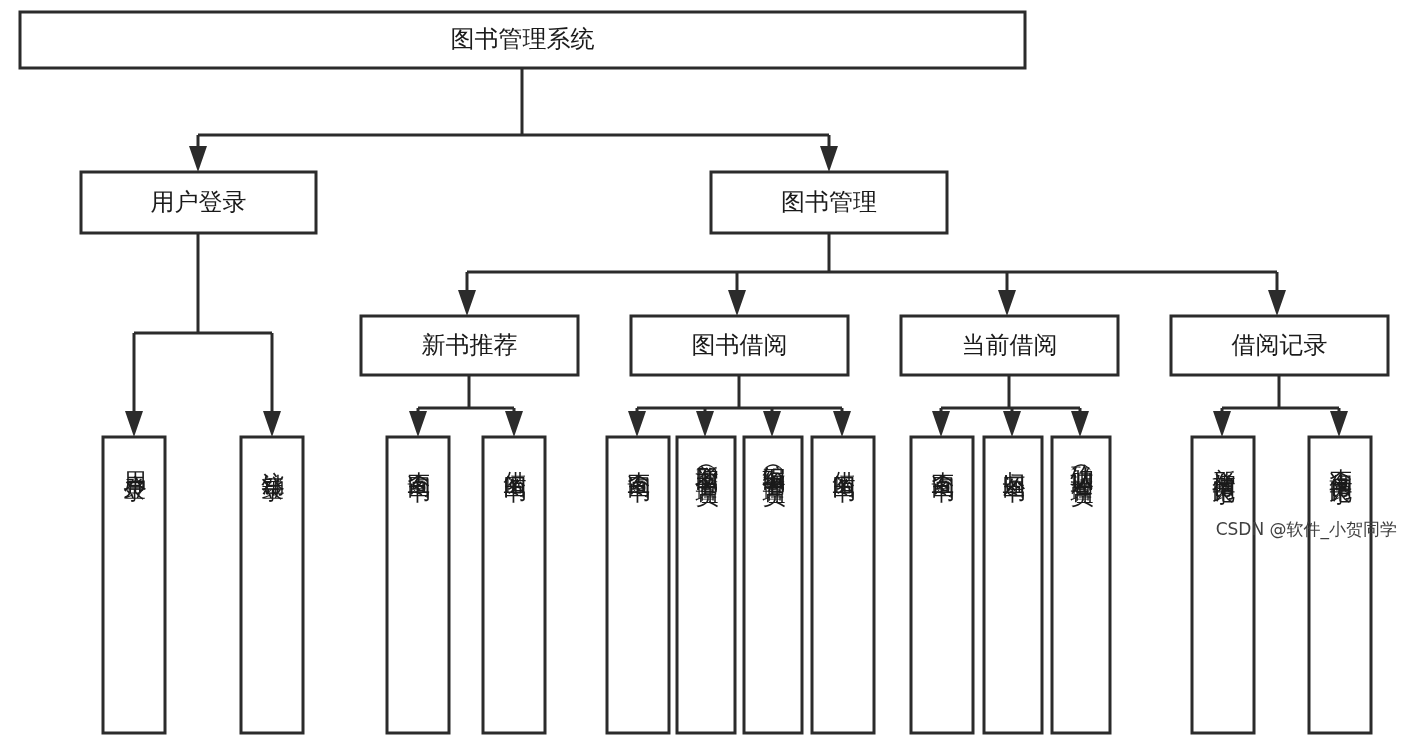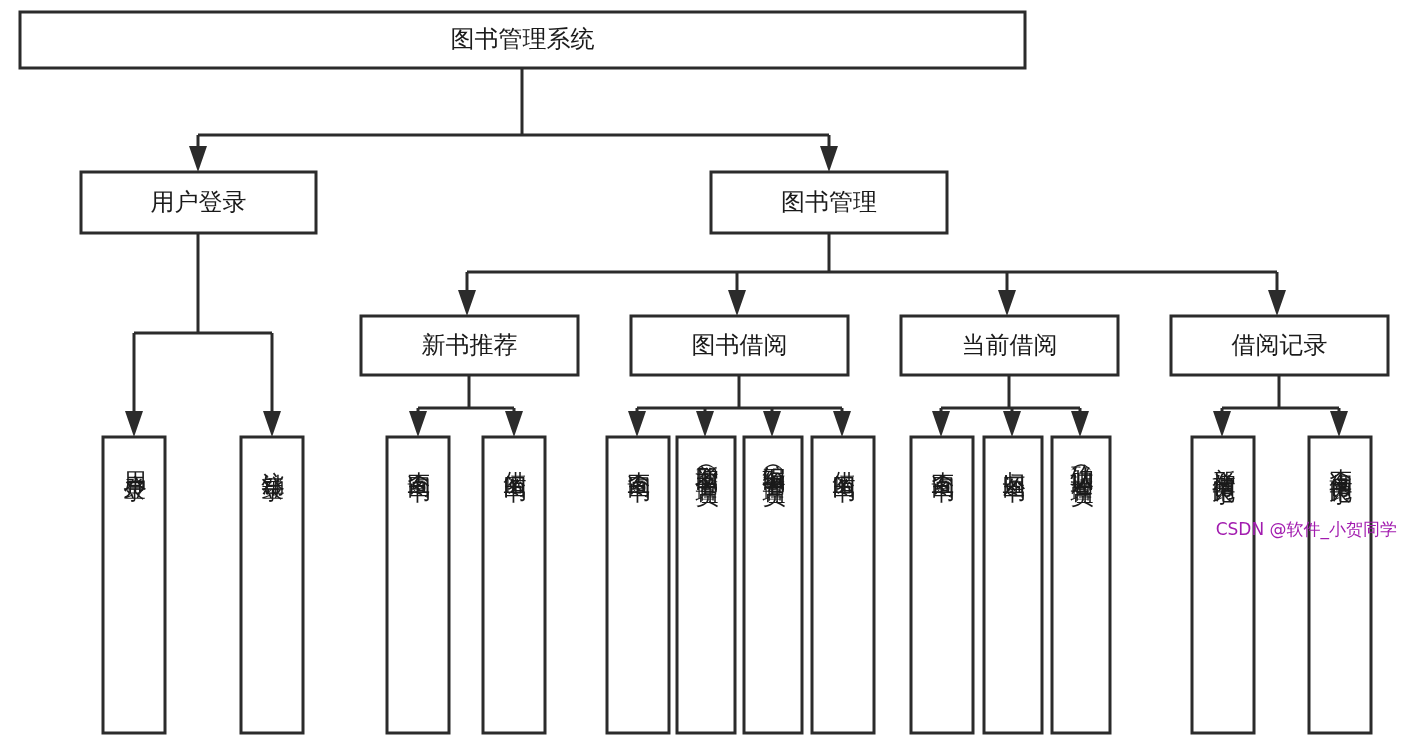--- a/index.html
+++ b/index.html
@@ -49,21 +49,21 @@
   }
   .arrow-head {
     fill: #2b2b2b;
     stroke: none;
   }
   .watermark {
     position: absolute;
     right: 8px;
     bottom: 6px;
     font-size: 17px;
-    color: #a21caf;
+    color: #404040;
     font-family: "DejaVu Sans", "Liberation Sans", sans-serif;
     white-space: nowrap;
     pointer-events: none;
   }
 </style>
 </head>
 <body>
 
 <div id="diagram-root">
   <svg id="diagram-svg" width="1405" height="747" viewBox="0 0 1405 747" xmlns="http://www.w3.org/2000/svg">

